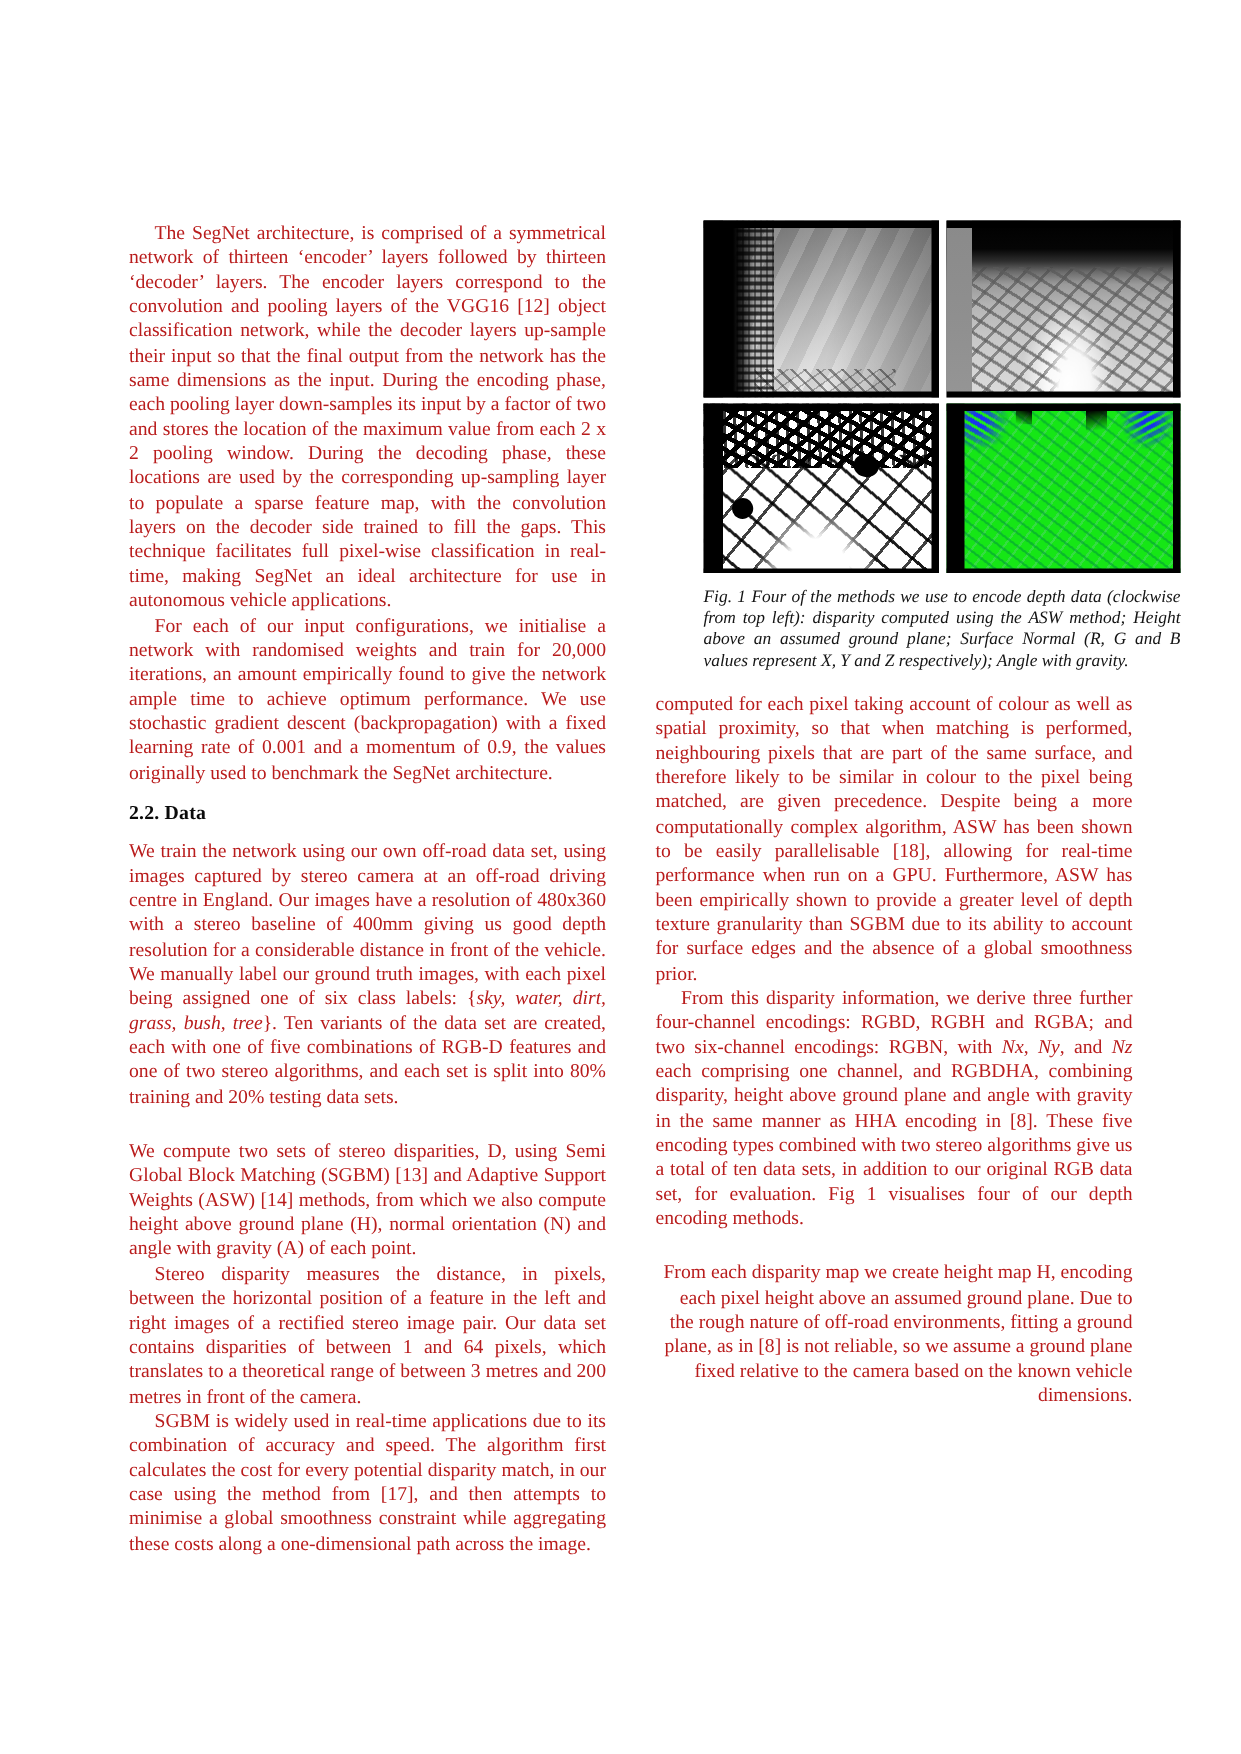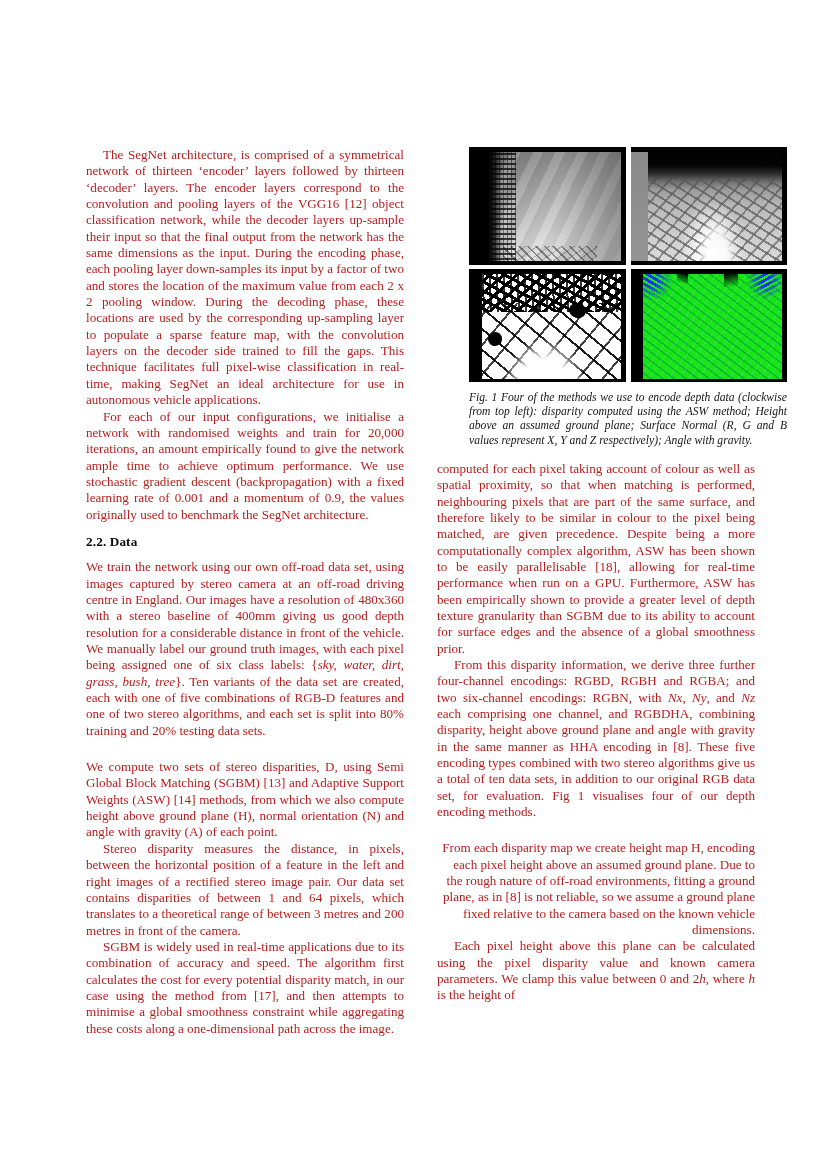--- a/index.html
+++ b/index.html
@@ -360,17 +360,16 @@
       <p class="para noindent">computed for each pixel taking account of colour as well as spatial proximity, so that when matching is performed, neighbouring pixels that are part of the same surface, and therefore likely to be similar in colour to the pixel being matched, are given precedence. Despite being a more computationally complex algorithm, ASW has been shown to be easily parallelisable [18], allowing for real-time performance when run on a GPU. Furthermore, ASW has been empirically shown to provide a greater level of depth texture granularity than SGBM due to its ability to account for surface edges and the absence of a global smoothness prior.</p>
 
 
       <p class="para"><span>From this disparity information, we derive three further four-channel encodings: RGBD, RGBH and RGBA; and two six-channel encodings: RGBN, with </span><em class="it">Nx</em><span>, </span><em class="it">Ny</em><span>, and </span><em class="it">Nz</em><span> each comprising one channel, and RGBDHA, combining disparity, height above ground plane and angle with gravity in the same manner as HHA encoding in [8]. These five encoding types combined with two stereo algorithms give us a total of ten data sets, in addition to our original RGB data set, for evaluation. Fig 1 visualises four of our depth encoding methods.</span></p>
 
       <div class="sp-before-heading"></div>
       <div class="sp-after-heading"></div>
 
       <p class="para noindent flushleft">From each disparity map we create height map H, encoding each pixel height above an assumed ground plane. Due to the rough nature of off-road environments, fitting a ground plane, as in [8] is not reliable, so we assume a ground plane fixed relative to the camera based on the known vehicle dimensions.</p>
 
-      <p class="para"><span>Each pixel height above this plane can be calculated using the pixel disparity value and known camera parameters. We clamp this value between 0 and 2</span><em class="it">h</em><span>, where </span><em class="it">h</em><span> is the height of</span></p>
     </div>
 
   </div>
 </div>
 
 </body></html>

